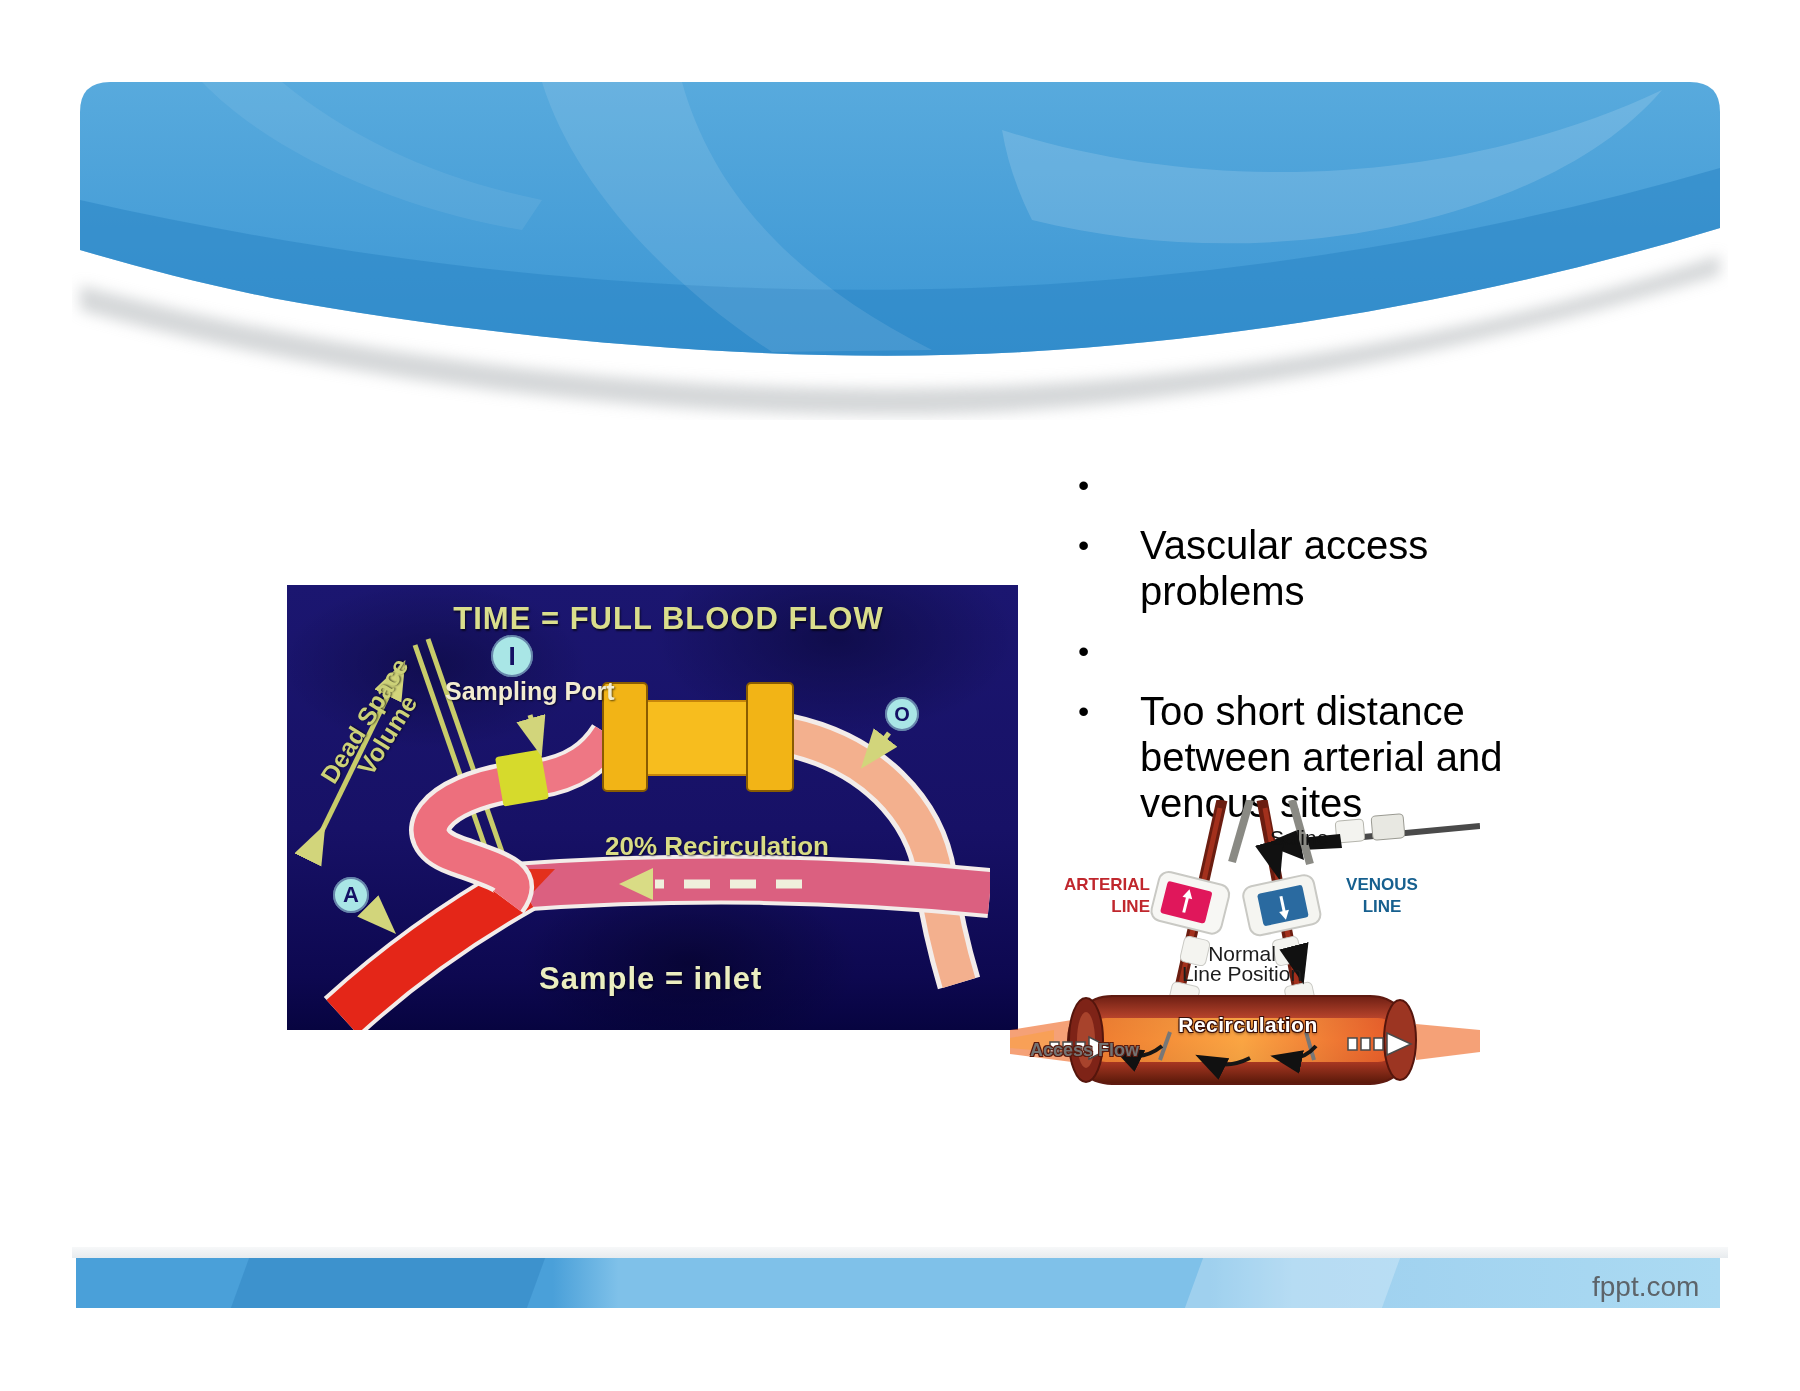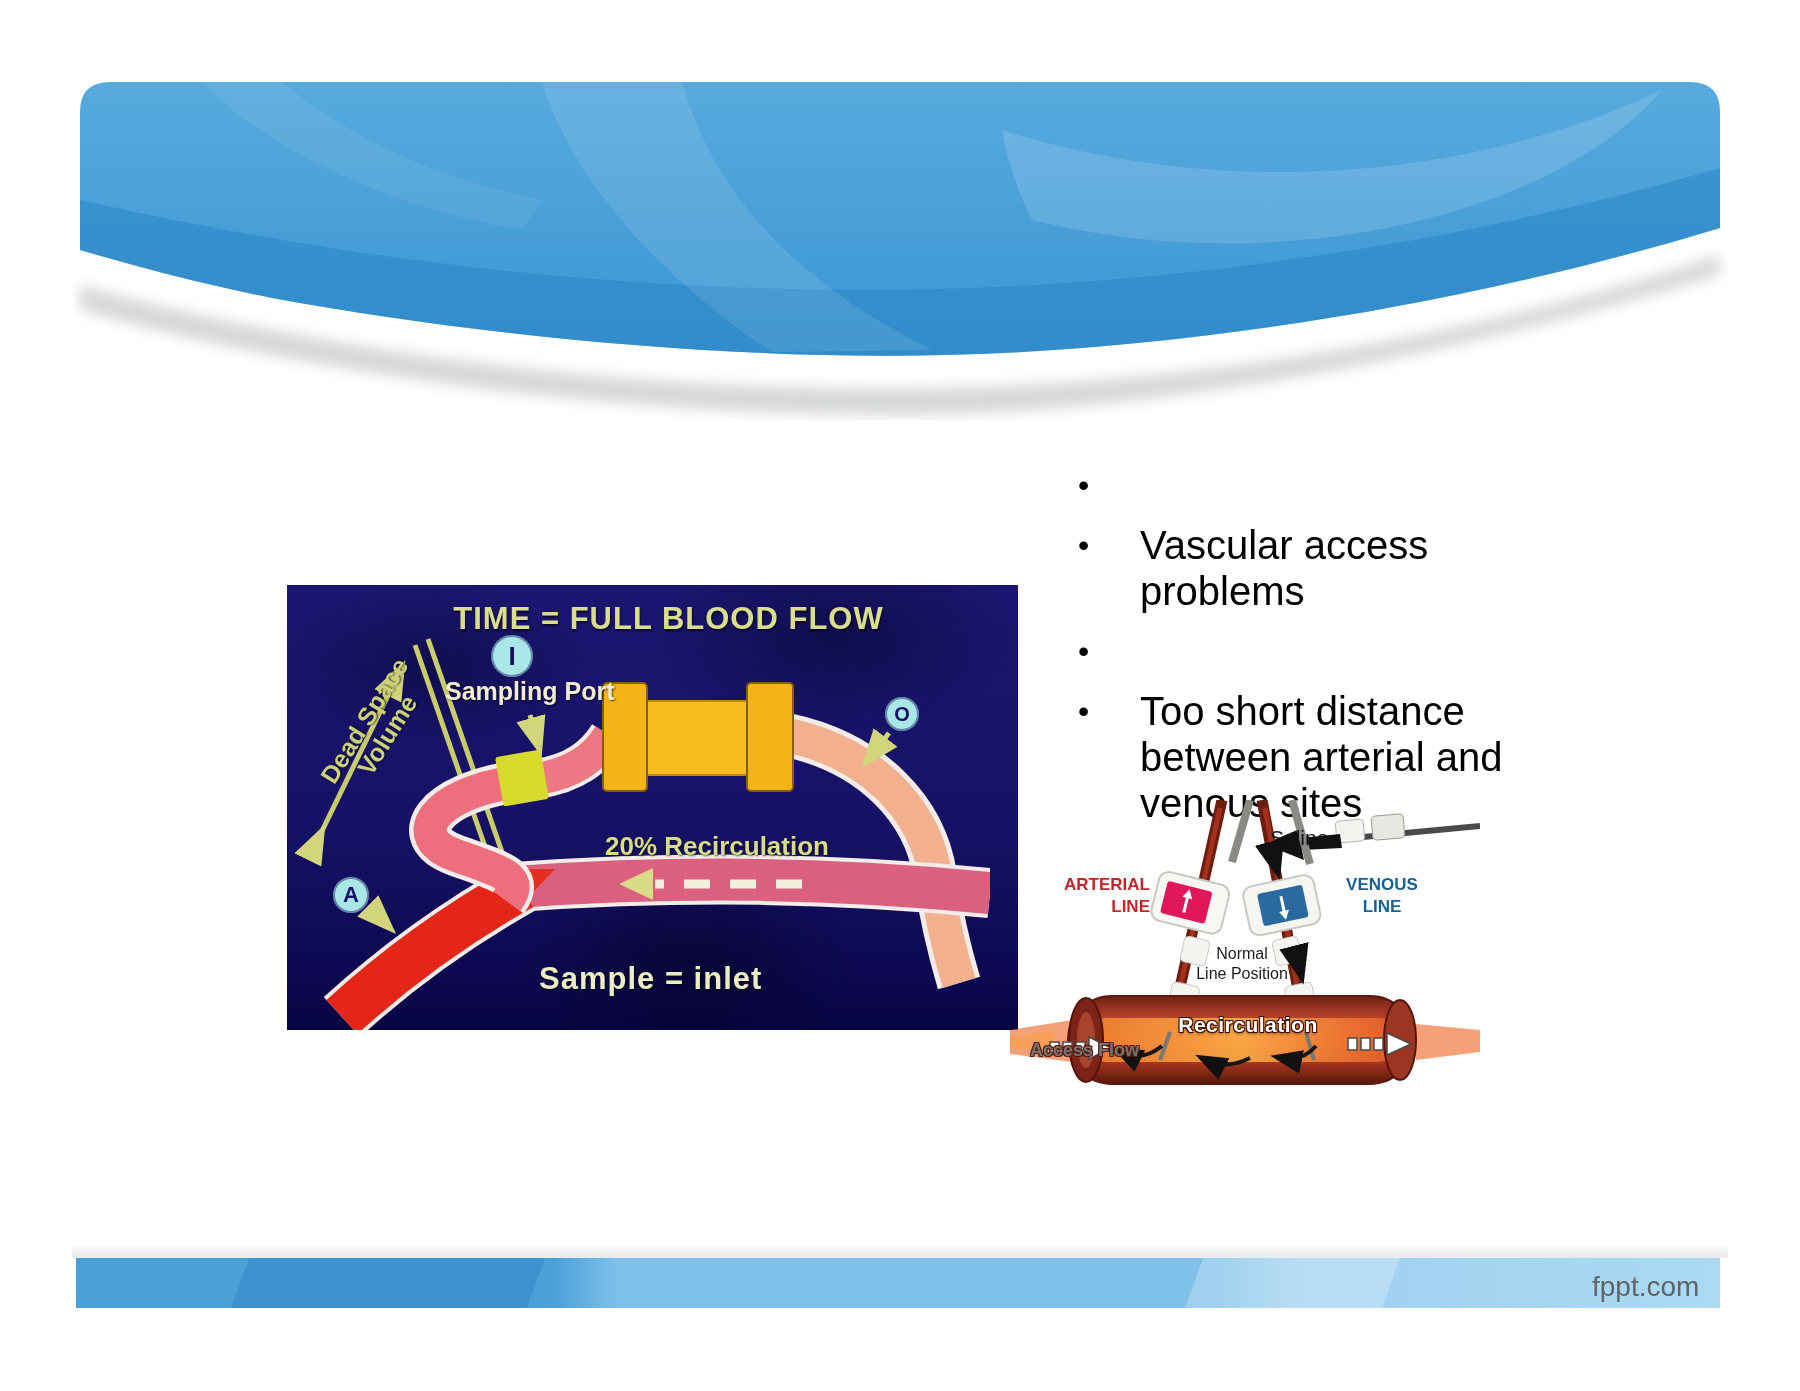--- a/index.html
+++ b/index.html
@@ -41,21 +41,21 @@
   .ld-marker.ma{left:46px;top:292px;width:36px;height:36px;font-size:22px;line-height:36px;}
   .ld-marker.mo{left:598px;top:112px;width:34px;height:34px;font-size:20px;line-height:34px;}
 
   
   .rdiag{position:absolute;left:1010px;top:800px;width:470px;height:335px;}
   .rdiag svg{position:absolute;left:0;top:0;}
   .rd-label{position:absolute;font-weight:bold;}
   .rd-saline{left:260px;top:26px;font-size:21px;color:#111;font-weight:normal;}
   .rd-arterial{left:44px;top:74px;width:96px;text-align:right;font-size:17px;line-height:22px;color:#c0272d;}
   .rd-venous{left:324px;top:74px;width:96px;text-align:center;font-size:17px;line-height:22px;color:#17608f;}
-  .rd-normal{left:167px;top:144px;width:130px;text-align:center;font-size:16px;line-height:20px;
+  .rd-normal{left:167px;top:144px;width:130px;text-align:center;font-size:21px;line-height:20px;
              color:#1c1c1c;font-weight:normal;}
   .rd-recirc{left:148px;top:213px;width:180px;text-align:center;font-size:21px;color:#fff;letter-spacing:.5px;
              text-shadow:-1px -1px 0 #3a0f08,1px -1px 0 #3a0f08,-1px 1px 0 #3a0f08,1px 1px 0 #3a0f08,0 2px 3px rgba(0,0,0,.5);}
   .rd-access{left:20px;top:240px;font-size:18px;color:#737373;
              text-shadow:-1px -1px 0 #5a1a0e,1px -1px 0 #5a1a0e,-1px 1px 0 #5a1a0e,1px 1px 0 #5a1a0e;}
 
   
   .footer-shadow{position:absolute;left:72px;top:1247px;width:1656px;height:11px;
                  background:linear-gradient(180deg,#f7f8f9,#e7ebee);}
   .footer-bar{position:absolute;left:76px;top:1258px;width:1644px;height:50px;overflow:hidden;

